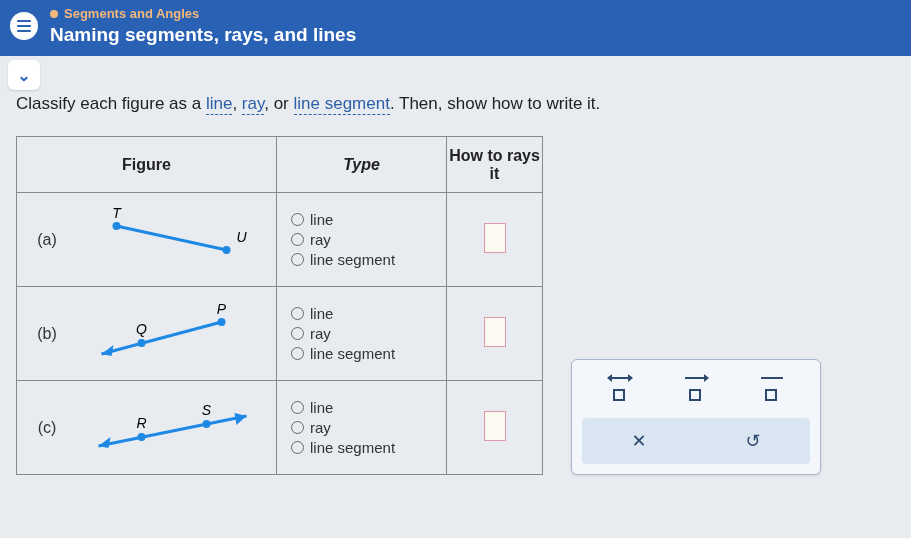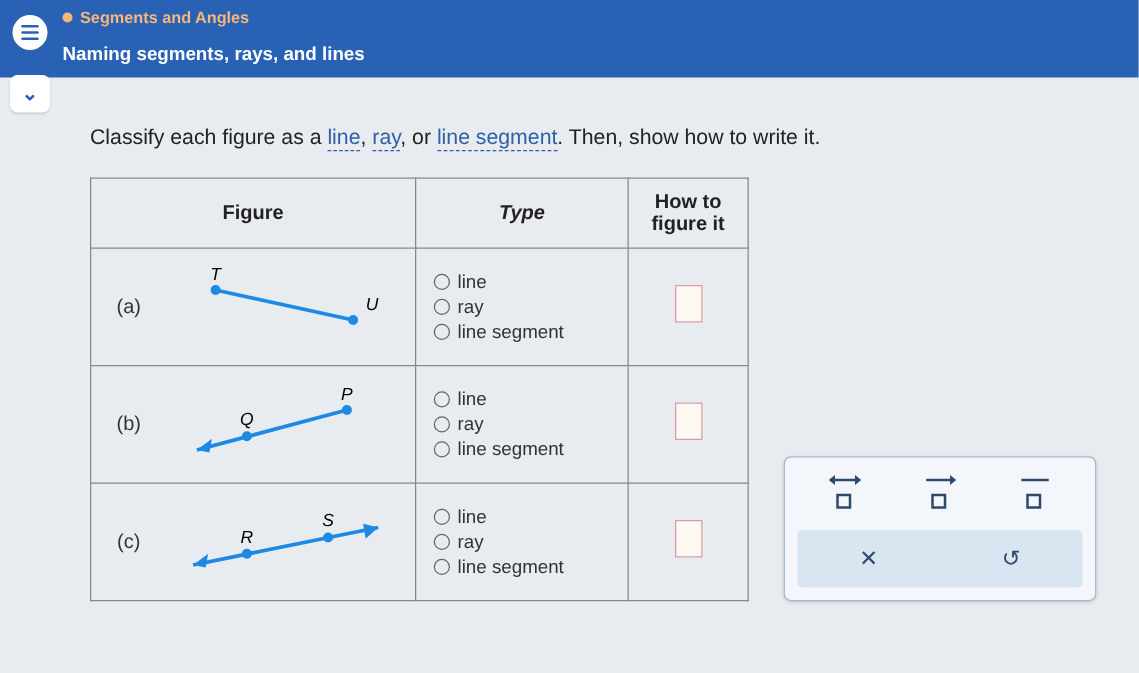--- a/index.html
+++ b/index.html
@@ -28,37 +28,36 @@
       flex-direction: column;
       justify-content: center;
       align-items: center;
       gap: 3px;
       margin-top: 6px;
       cursor: pointer;
     }
     .hamburger div { width: 14px; height: 2px; background: #2962b5; border-radius: 1px; }
     .hdr-text .row1 { display: flex; align-items: center; gap: 6px; font-size: 13px; font-weight: 600; color: #f5b87a; }
     .dot { width: 8px; height: 8px; border-radius: 50%; background: #f5b87a; display: inline-block; }
-    .hdr-text .row2 { font-size: 15px; font-weight: 600; color: #fff; margin-top: 14px; }
+    .hdr-text .row2 { font-size: 19px; font-weight: 600; color: #fff; margin-top: 3px; }
 
     .collapse-tab {
       position: absolute;
       left: 8px; top: 60px;
       background: #fff;
       border-radius: 6px;
       width: 32px; height: 30px;
       display: flex; align-items: center; justify-content: center;
       box-shadow: 0 1px 2px rgba(0,0,0,.15);
       cursor: pointer;
     }
     .chev { color: #2962b5; font-weight: bold; font-size: 16px; }
 
     .content {
-      padding: 38px 20px 0 26px;
-      margin-left: 46px;
+      padding: 38px 20px 0 16px;
     }
     .prompt { font-size: 17px; color: #222; margin-bottom: 22px; }
     .prompt .dashed { color: #2d60a7; border-bottom: 1px dashed #2d60a7; padding-bottom: 1px; cursor: pointer; }
 
     .work-row { display: flex; gap: 28px; align-items: flex-end; }
 
     table.classify {
       border-collapse: collapse;
       background: transparent;
     }
@@ -146,21 +145,21 @@
   <p class="prompt">
     <span>Classify each figure as a </span><span class="dashed">line</span><span>, </span><span class="dashed">ray</span><span>, or </span><span class="dashed">line segment</span><span>. Then, show how to write it.</span>
   </p>
 
   <div class="work-row">
     <table class="classify">
       <thead>
         <tr>
           <th class="col-fig">Figure</th>
           <th class="col-type">Type</th>
-          <th class="col-how">How to figure it</th>
+          <th class="col-how">How to rays it</th>
         </tr>
       </thead>
       <tbody>
 
         <tr>
           <td>
             <div class="fig-cell">
               <div class="row-label">(a)</div>
               <svg class="fig-svg" viewBox="0 0 180 80">
                 <line x1="30" y1="26" x2="140" y2="50" stroke="#1e88e5" stroke-width="3"></line>

